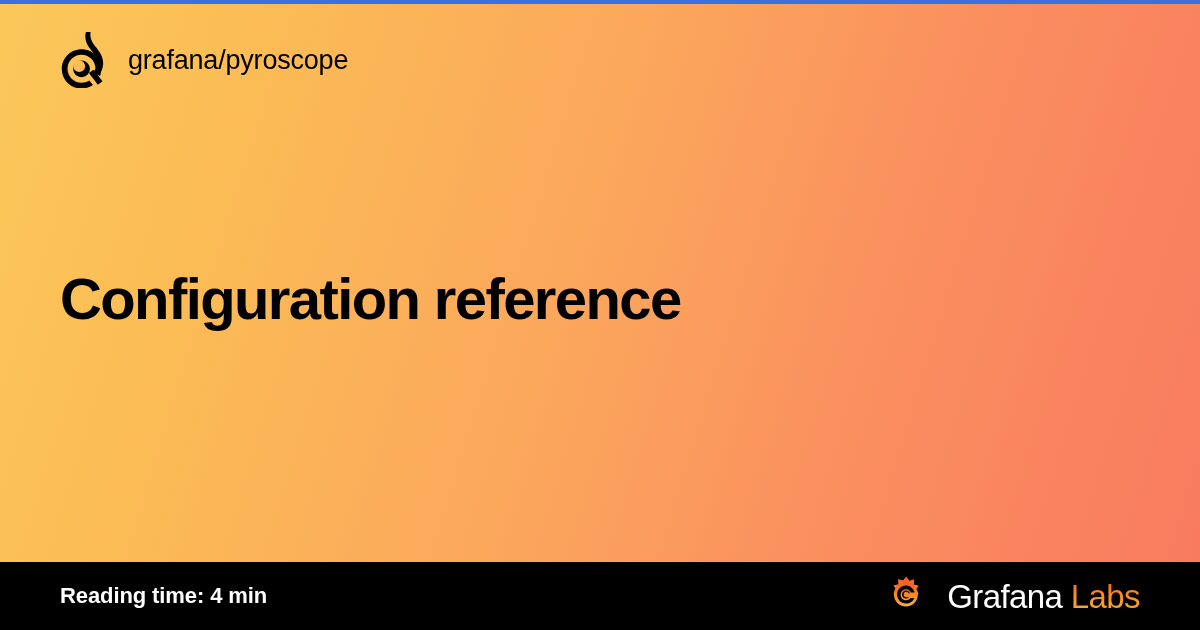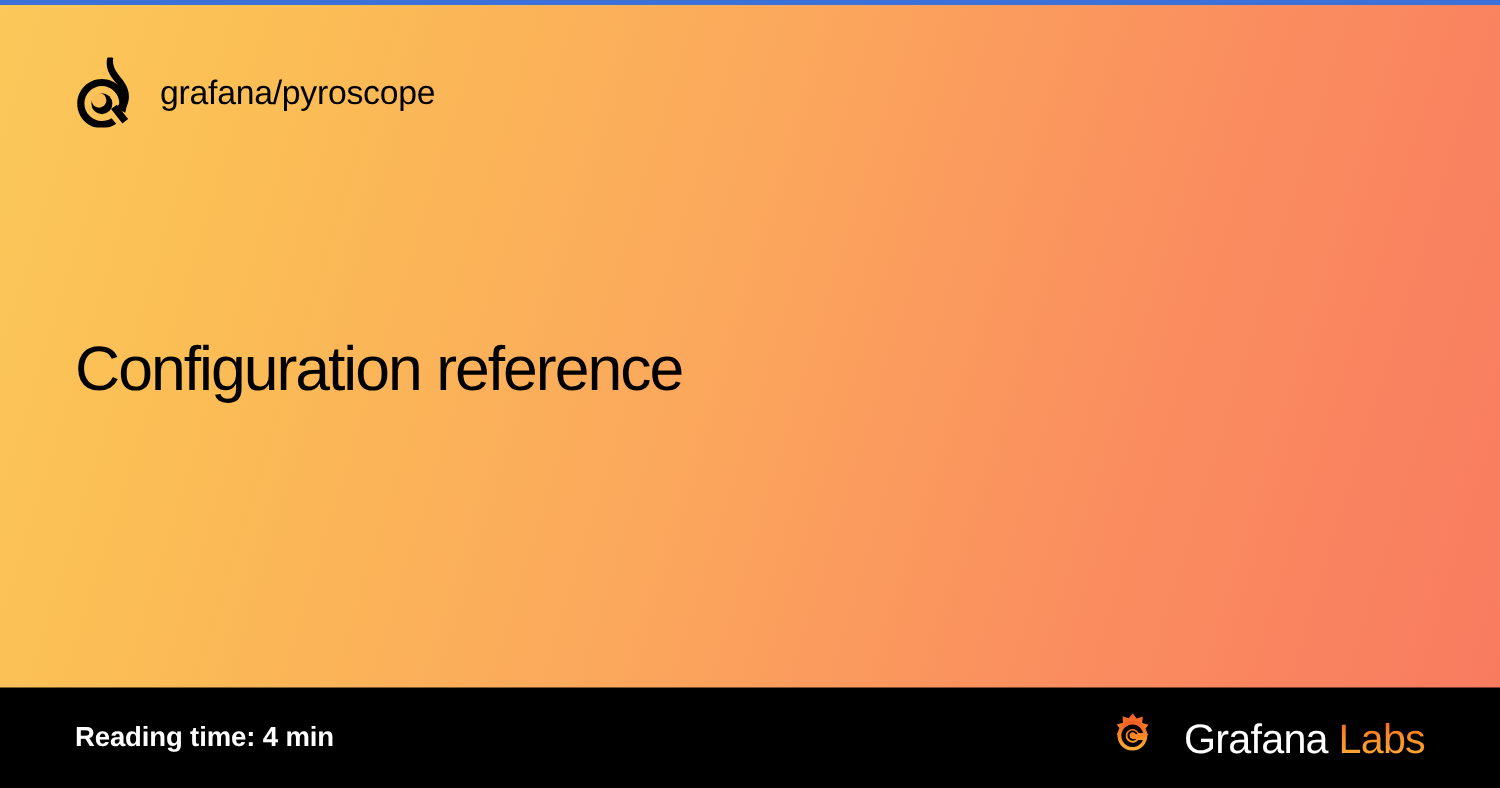--- a/index.html
+++ b/index.html
@@ -26,21 +26,21 @@
     left: 0;
     width: 1200px;
     height: 4px;
     background: #3b71d8;
     z-index: 5;
   }
 
   
   .repo-row {
     position: absolute;
-    top: 46px;
+    top: 32px;
     left: 60px;
     display: flex;
     align-items: center;
     gap: 16px;
     z-index: 3;
   }
   .repo-logo {
     width: 52px;
     height: 56px;
     display: block;
@@ -55,35 +55,35 @@
     white-space: nowrap;
   }
 
   
   .title {
     position: absolute;
     left: 60px;
     top: 268px;
     width: 1080px;
     margin: 0;
-    font-size: 50px;
-    font-weight: 400;
+    font-size: 58px;
+    font-weight: 700;
     line-height: 1.08;
     letter-spacing: -1.6px;
     color: #000000;
     z-index: 3;
   }
 
   
   .footer {
     position: absolute;
     left: 0;
     bottom: 0;
     width: 1200px;
-    height: 80px;
+    height: 68px;
     background: #000000;
     display: flex;
     align-items: center;
     justify-content: space-between;
     padding: 0 60px;
     z-index: 4;
   }
   .reading-time {
     color: #ffffff;
     font-size: 22px;

